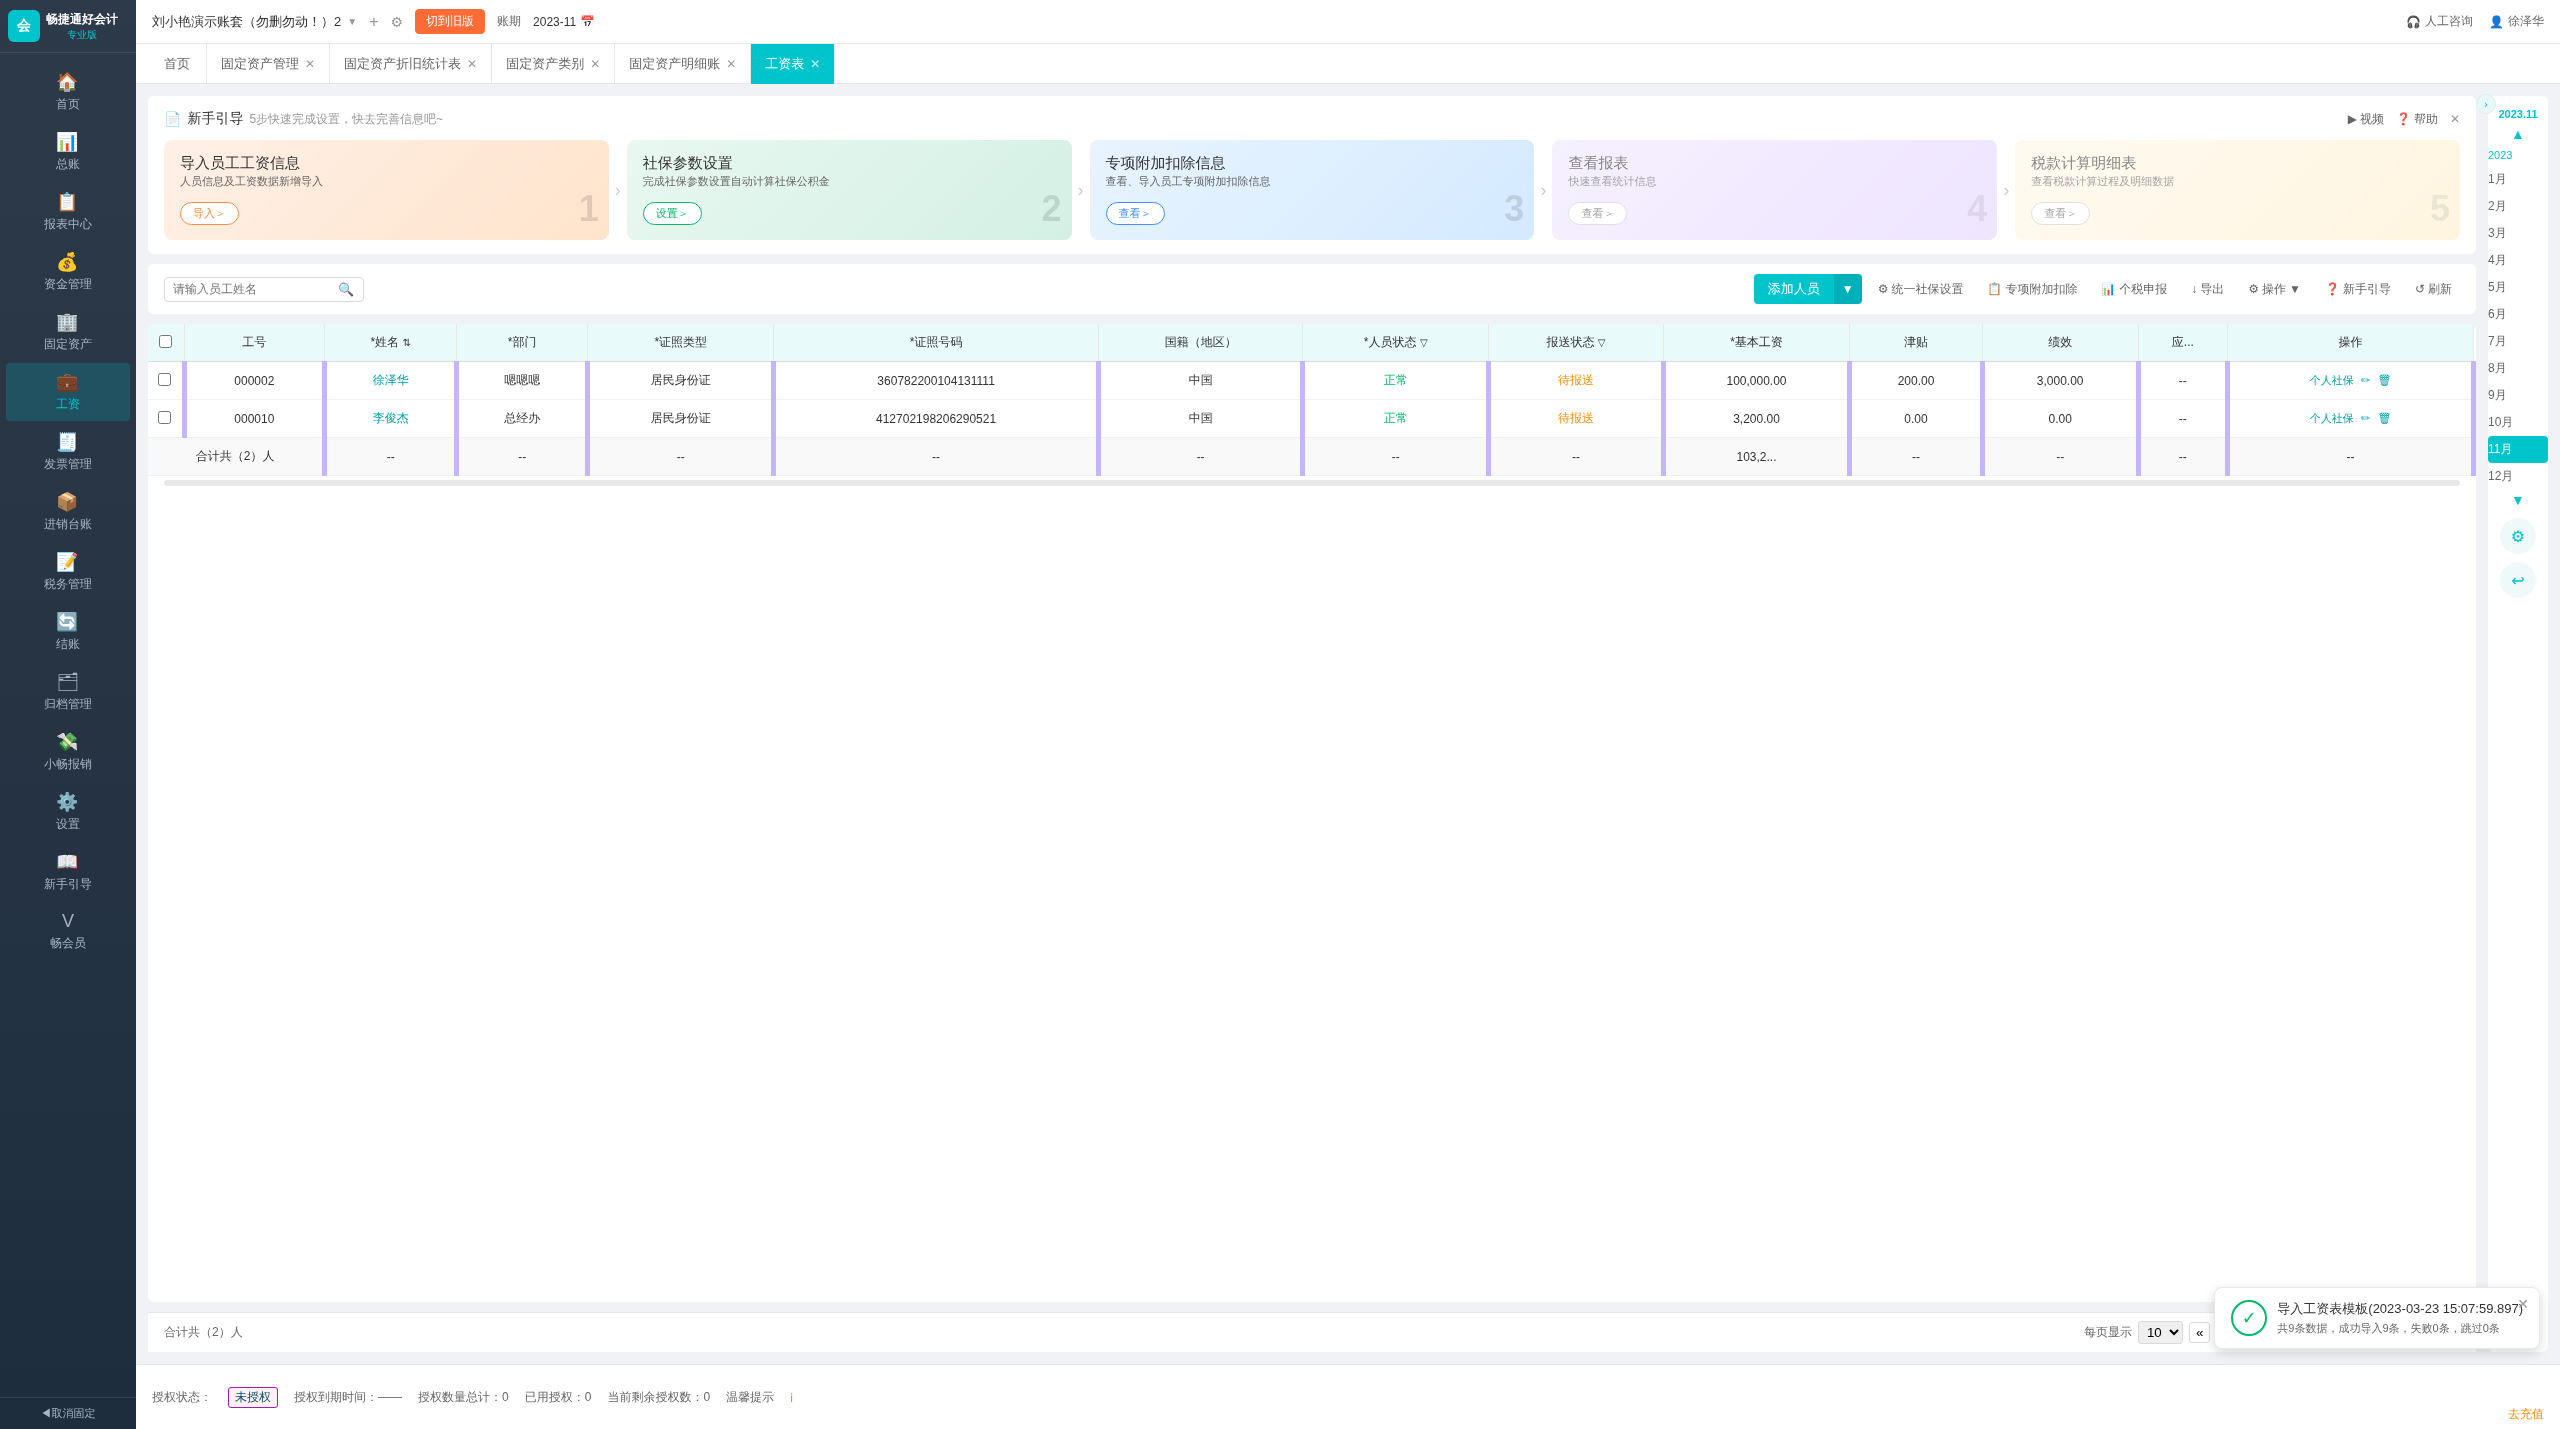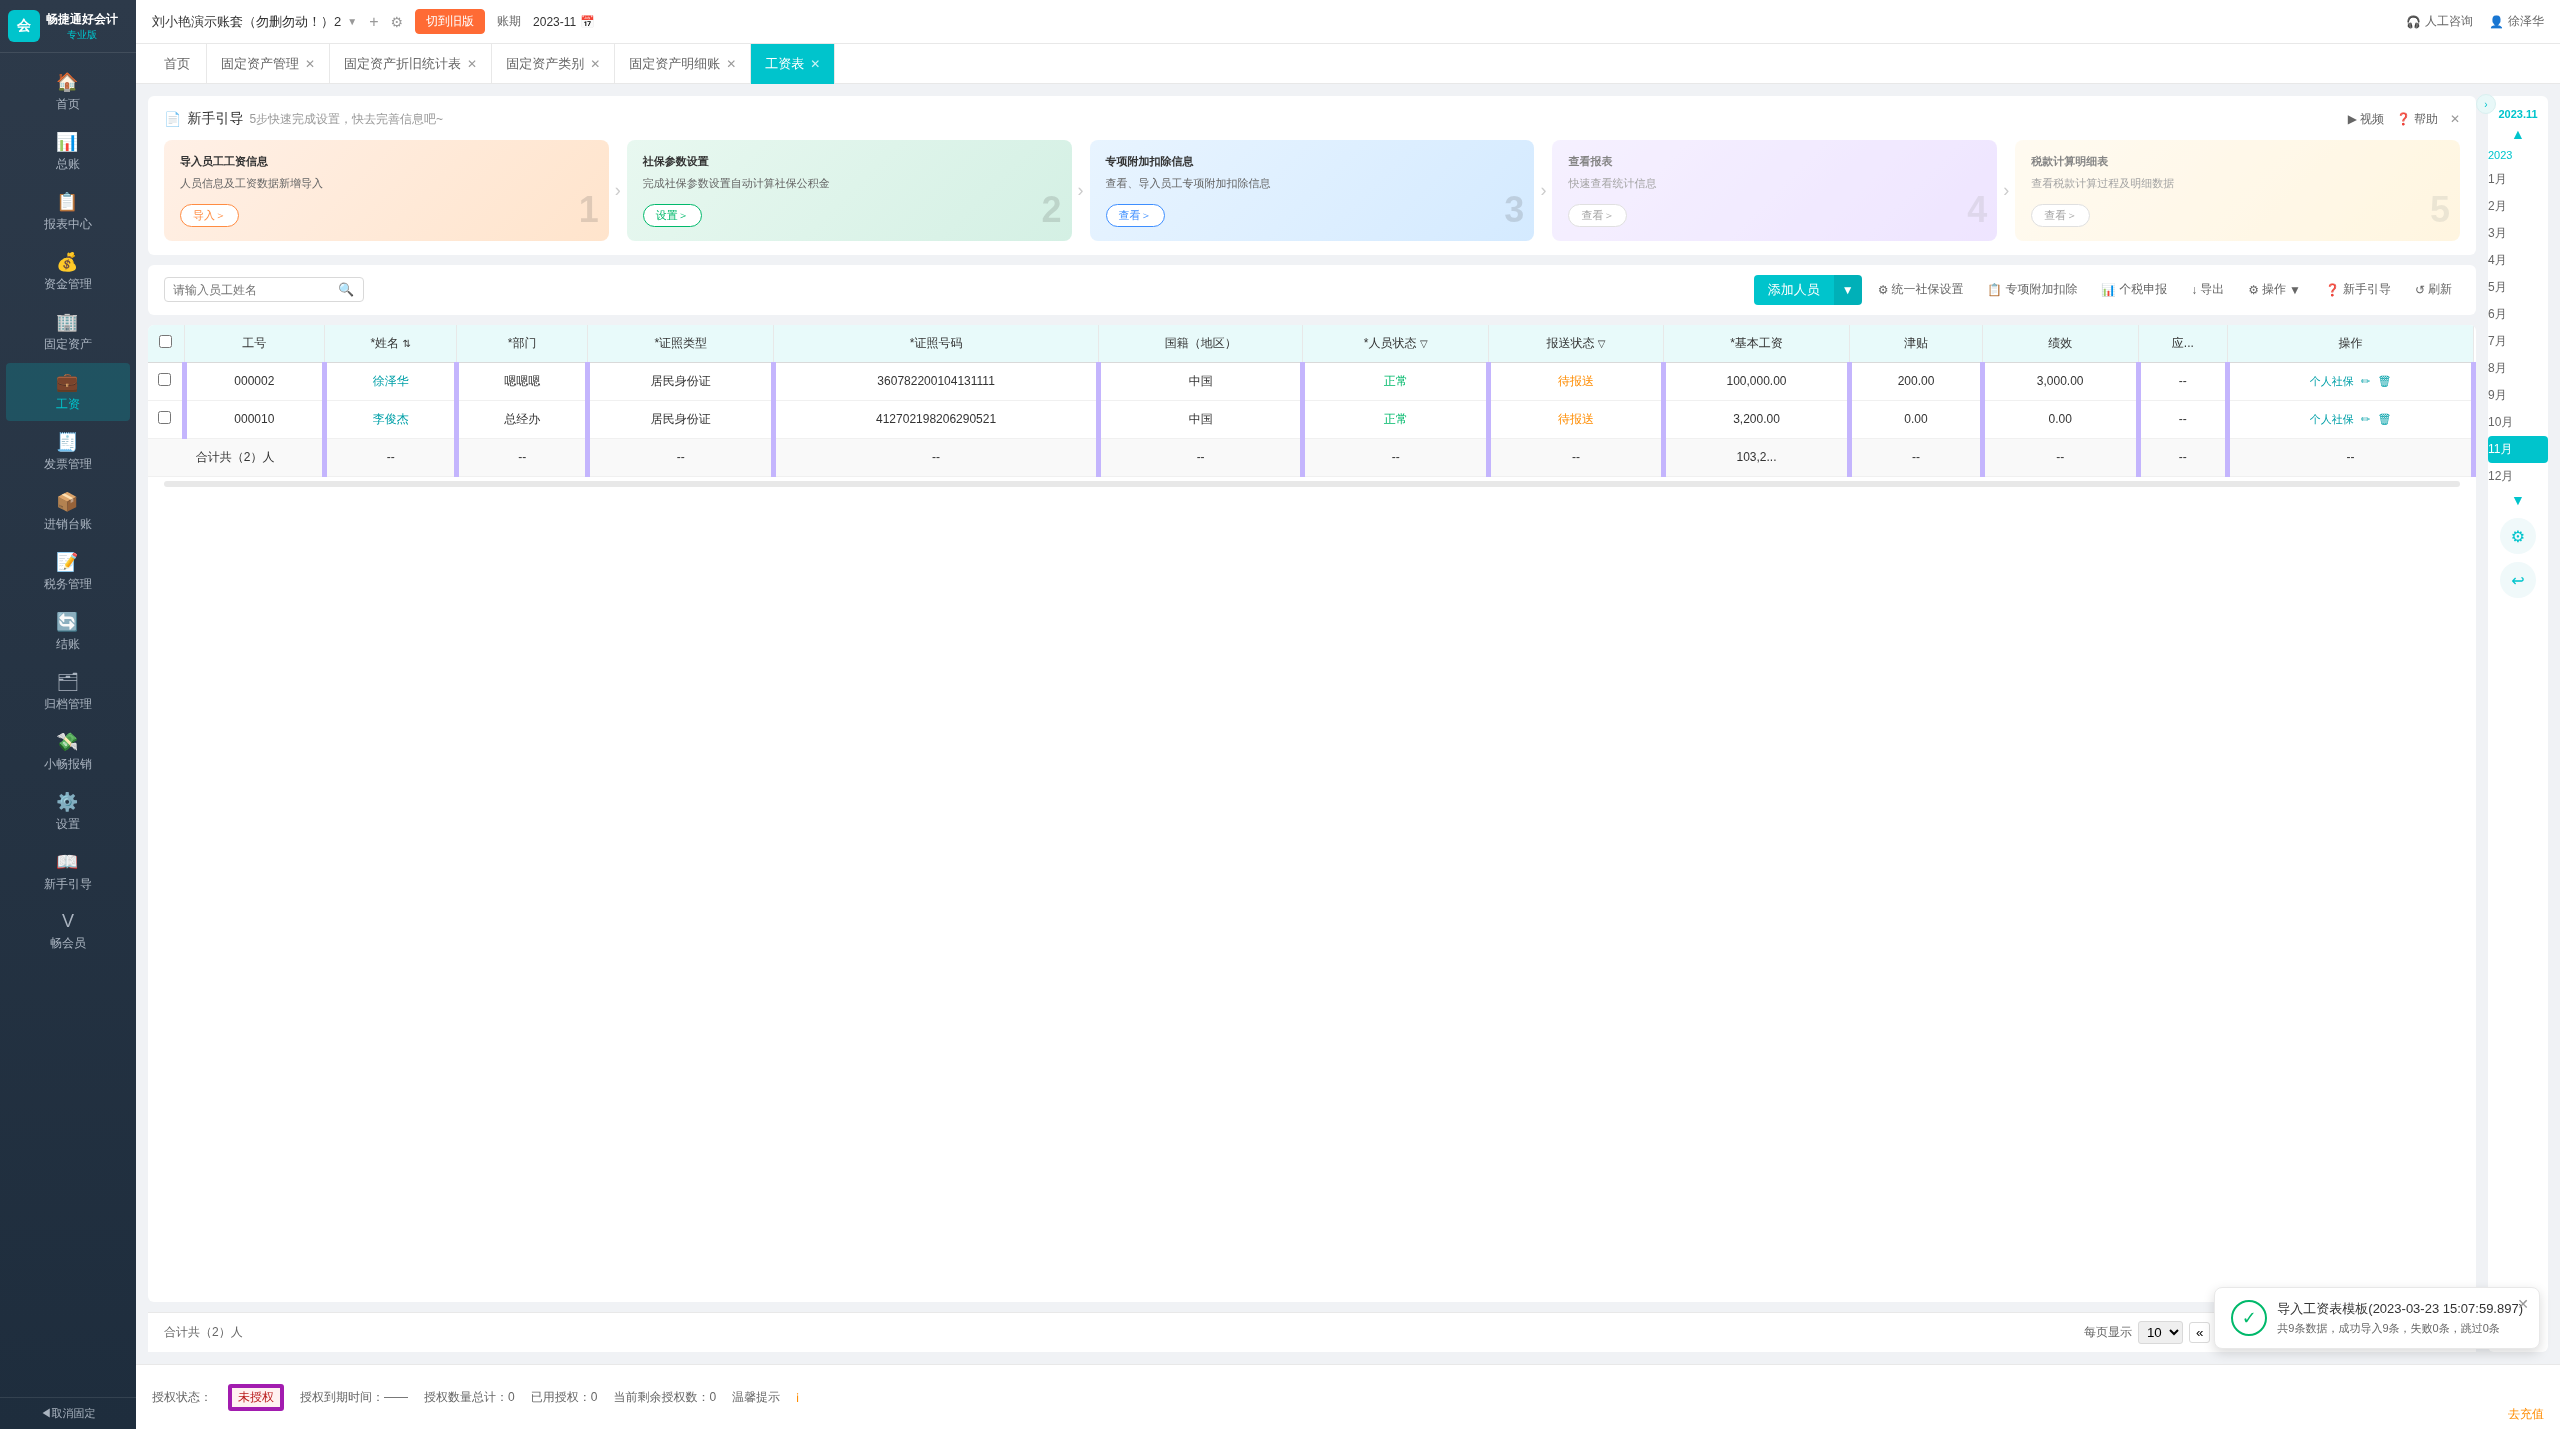--- a/index.html
+++ b/index.html
@@ -133,21 +133,21 @@
     }
     .step-1 { background: linear-gradient(135deg, #fff0e6, #ffe4cc); }
     .step-2 { background: linear-gradient(135deg, #e8f8f0, #d4f0e4); }
     .step-3 { background: linear-gradient(135deg, #e8f4ff, #d4eaff); }
     .step-4 { background: linear-gradient(135deg, #f0e8ff, #e4d4ff); opacity: 0.6; }
     .step-5 { background: linear-gradient(135deg, #fff8e8, #fff0cc); opacity: 0.6; }
     .step-num {
       position: absolute; bottom: 10px; right: 10px;
       font-size: 36px; font-weight: bold; opacity: 0.15; color: #333;
     }
-    .step-title { font-size: 11px; font-weight: 700; color: #333; margin-bottom: 6px; }
+    .step-title { font-size: 15px; font-weight: 400; color: #333; }
     .step-desc { font-size: 11px; color: #666; line-height: 1.5; }
     .step-btn {
       margin-top: 12px;
       display: inline-block;
       border: 1px solid #ccc;
       border-radius: 12px;
       padding: 3px 12px;
       font-size: 11px;
       cursor: pointer;
       color: #666;
@@ -275,21 +275,21 @@
       background: white;
       border-top: 1px solid #e8e8e8;
       padding: 6px 16px;
       display: flex;
       align-items: center;
       gap: 16px;
       font-size: 12px;
       color: #666;
       flex-shrink: 0;
     }
-    .status-unauth { color: #b91c1c; background: #fff1f0; border: 4px solid #a21caf; padding: 1px 6px; border-radius: 3px; }
+    .status-unauth { color: #0c4a6e; background: #fff1f0; border: 1px solid #a21caf; padding: 1px 6px; border-radius: 3px; }
     .status-link { color: #ff8c00; cursor: pointer; }
 
     
     .toast {
       position: fixed;
       bottom: 80px;
       right: 20px;
       background: white;
       border: 1px solid #e8e8e8;
       border-radius: 8px;

